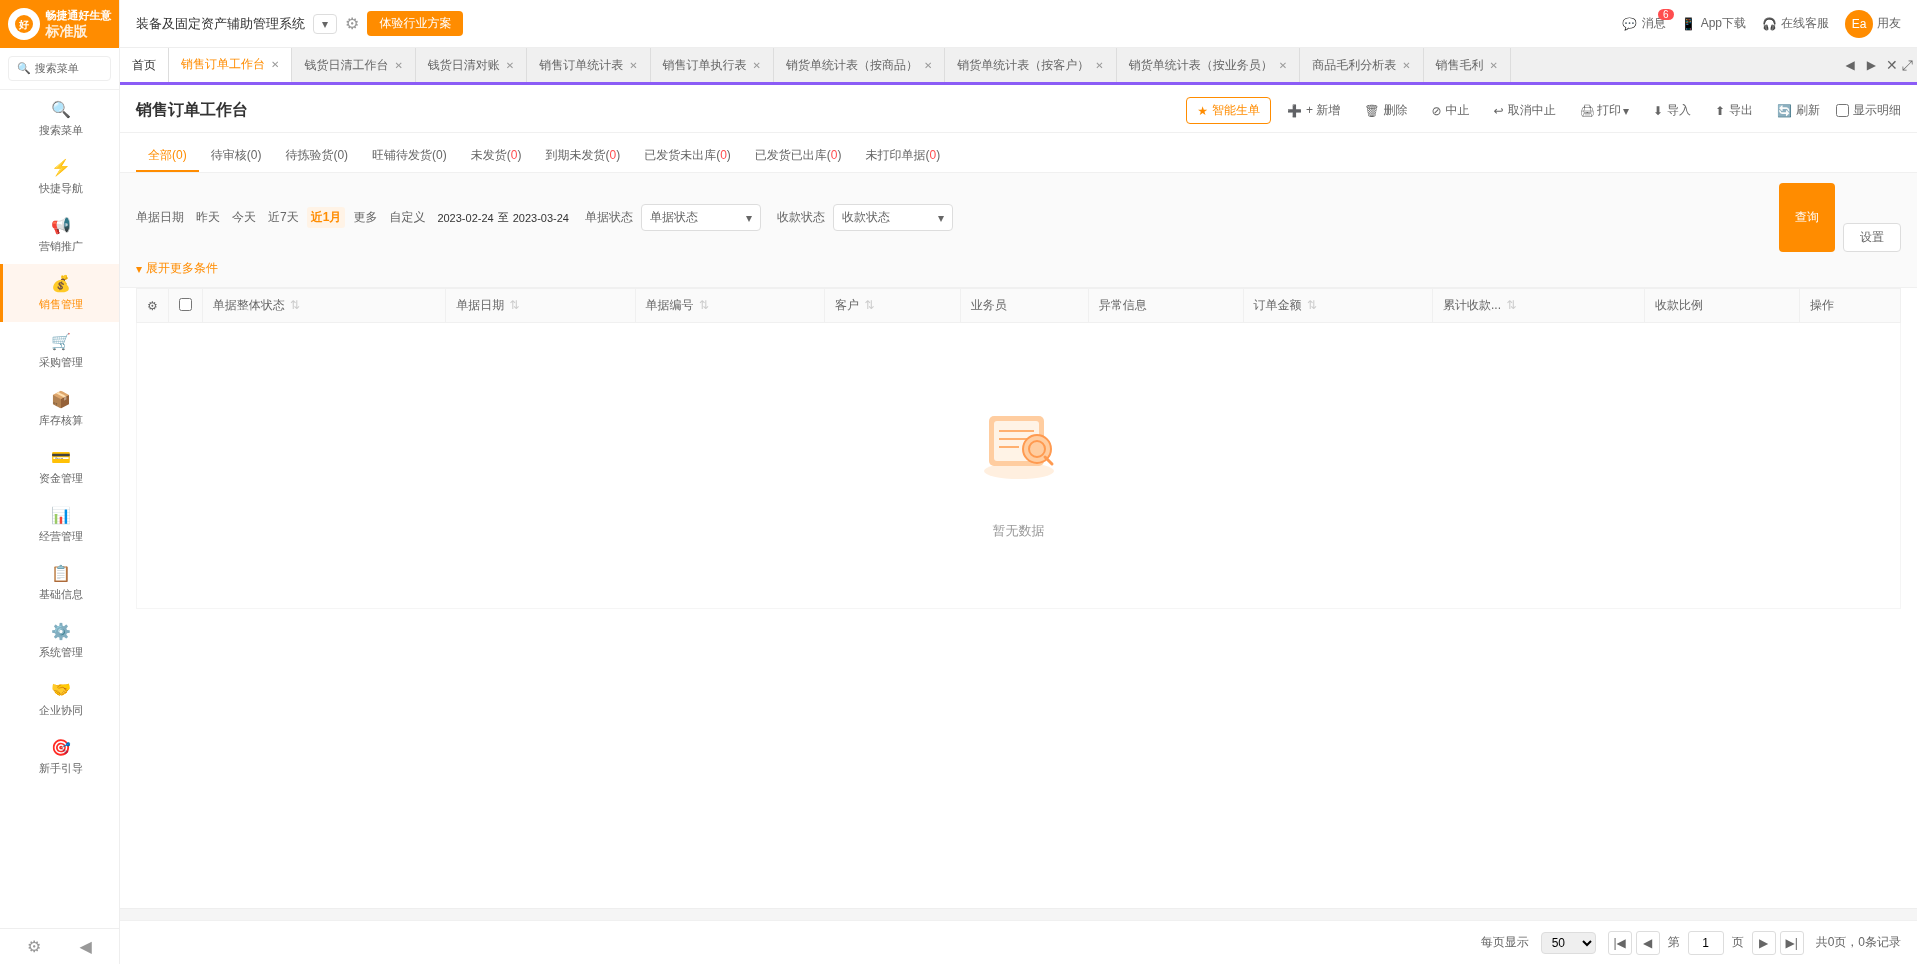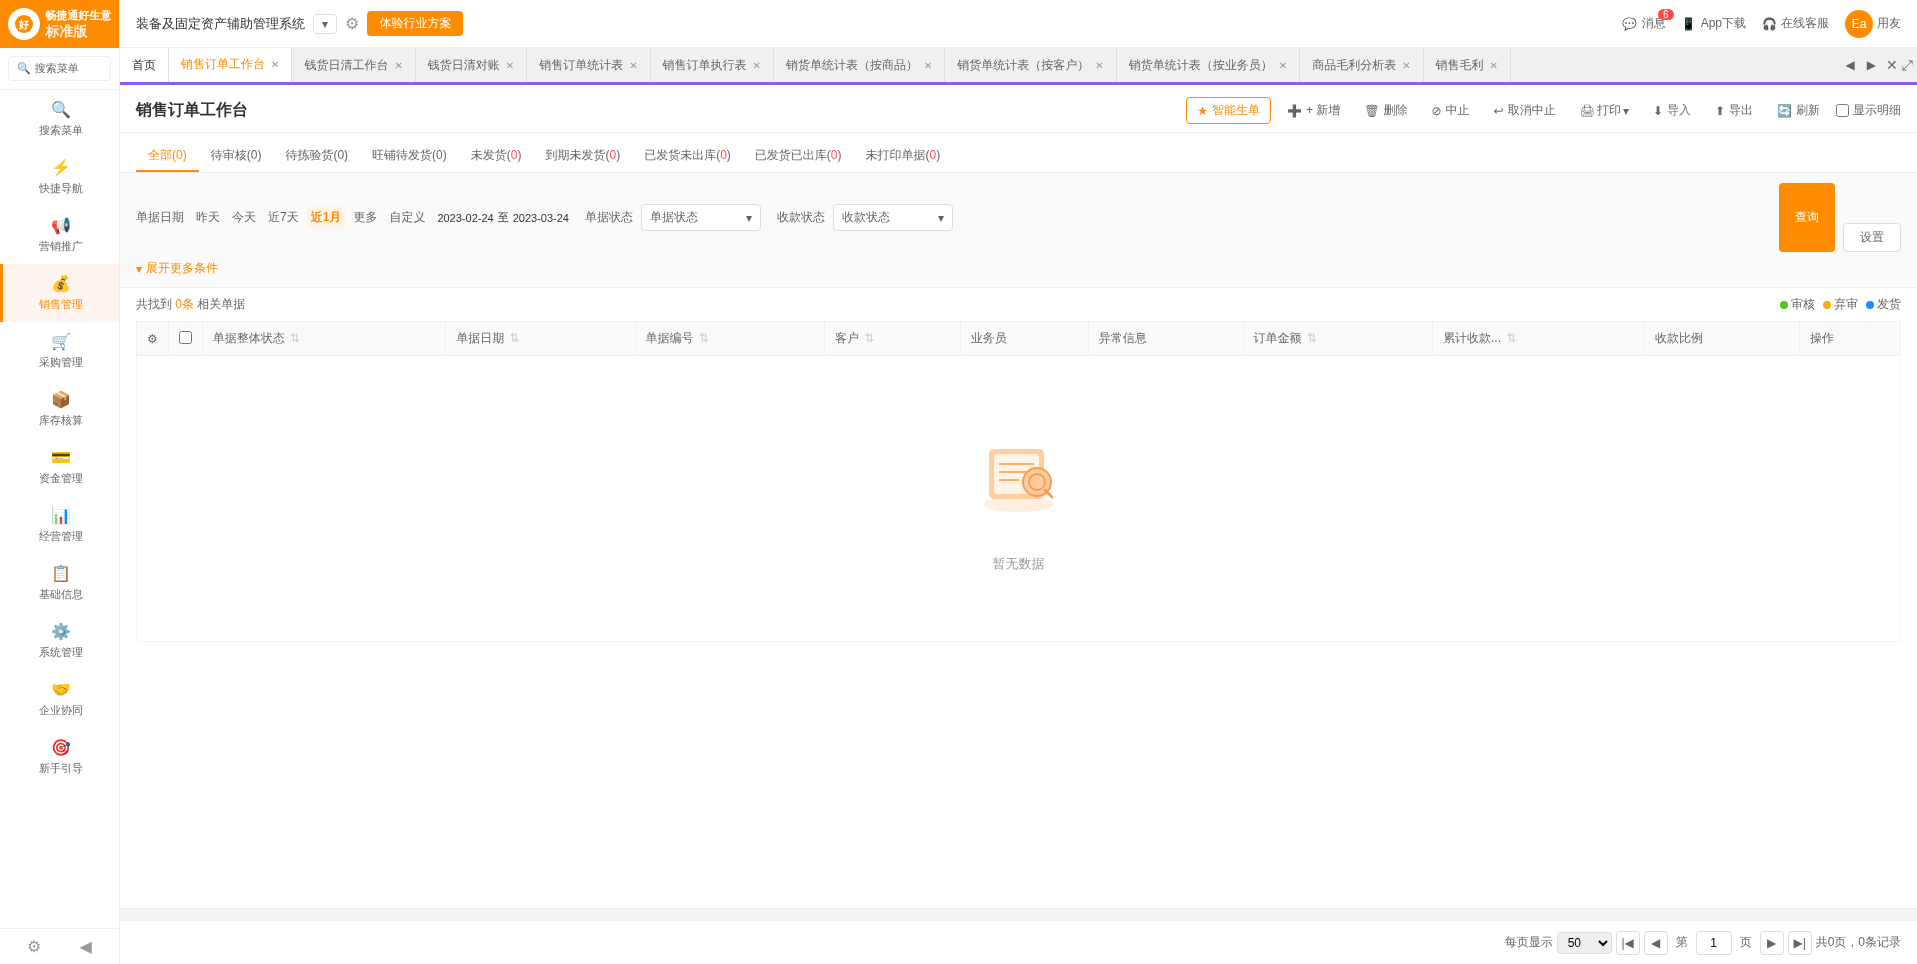--- a/index.html
+++ b/index.html
@@ -95,21 +95,21 @@
     .data-table td { border: 1px solid #f5f5f5; padding: 8px 10px; color: #333; }
     .data-table .th-checkbox { width: 30px; text-align: center; }
     .data-table .th-settings { width: 30px; text-align: center; }
 
     
     .empty-state { display: flex; flex-direction: column; align-items: center; justify-content: center; padding: 60px 0; color: #999; }
     .empty-icon { font-size: 80px; margin-bottom: 12px; color: #ffcda0; }
     .empty-text { font-size: 13px; color: #999; }
 
     
-    .bottom-bar { height: 44px; background: white; border-top: 1px solid #f0f0f0; display: flex; align-items: center; justify-content: flex-end; padding: 0 16px; gap: 4px; }
+    .bottom-bar { height: 44px; background: white; border-top: 1px solid #f0f0f0; display: flex; align-items: center; justify-content: flex-end; padding: 0 16px; gap: 12px; }
     .page-size-select { border: 1px solid #ddd; border-radius: 4px; padding: 2px 6px; font-size: 12px; cursor: pointer; }
     .pagination { display: flex; align-items: center; gap: 4px; }
     .page-btn { background: white; border: 1px solid #ddd; border-radius: 3px; width: 24px; height: 24px; cursor: pointer; display: flex; align-items: center; justify-content: center; font-size: 12px; color: #666; }
     .page-input { border: 1px solid #ddd; border-radius: 3px; width: 36px; height: 24px; text-align: center; font-size: 12px; }
     .page-info { color: #666; font-size: 12px; }
     .per-page-label { color: #666; font-size: 12px; }
 
     
     .bottom-scroll { height: 12px; background: #f5f5f5; border-top: 1px solid #eee; overflow-x: auto; }
     .scroll-inner { height: 12px; width: 200%; }
@@ -381,39 +381,20 @@
       </div>
       <div style="margin-top:8px;">
         <button class="expand-btn">
           <span>▾</span>
           <span>展开更多条件</span>
         </button>
       </div>
     </div>
 
     <div class="table-area">
-      <div class="table-header-bar">
-        <div class="table-info">
-          共找到 <span>0条</span> 相关单据
-        </div>
-        <div class="table-quick-actions">
-          <button class="quick-btn">
-            <span class="dot dot-review"></span>
-            <span>审核</span>
-          </button>
-          <button class="quick-btn">
-            <span class="dot dot-cancel"></span>
-            <span>弃审</span>
-          </button>
-          <button class="quick-btn">
-            <span class="dot dot-ship"></span>
-            <span>发货</span>
-          </button>
-        </div>
-      </div>
 
       <table class="data-table">
         <thead>
           <tr>
             <th class="th-settings">
               <span>⚙</span>
             </th>
             <th class="th-checkbox">
               <input type="checkbox" style="">
             </th>

